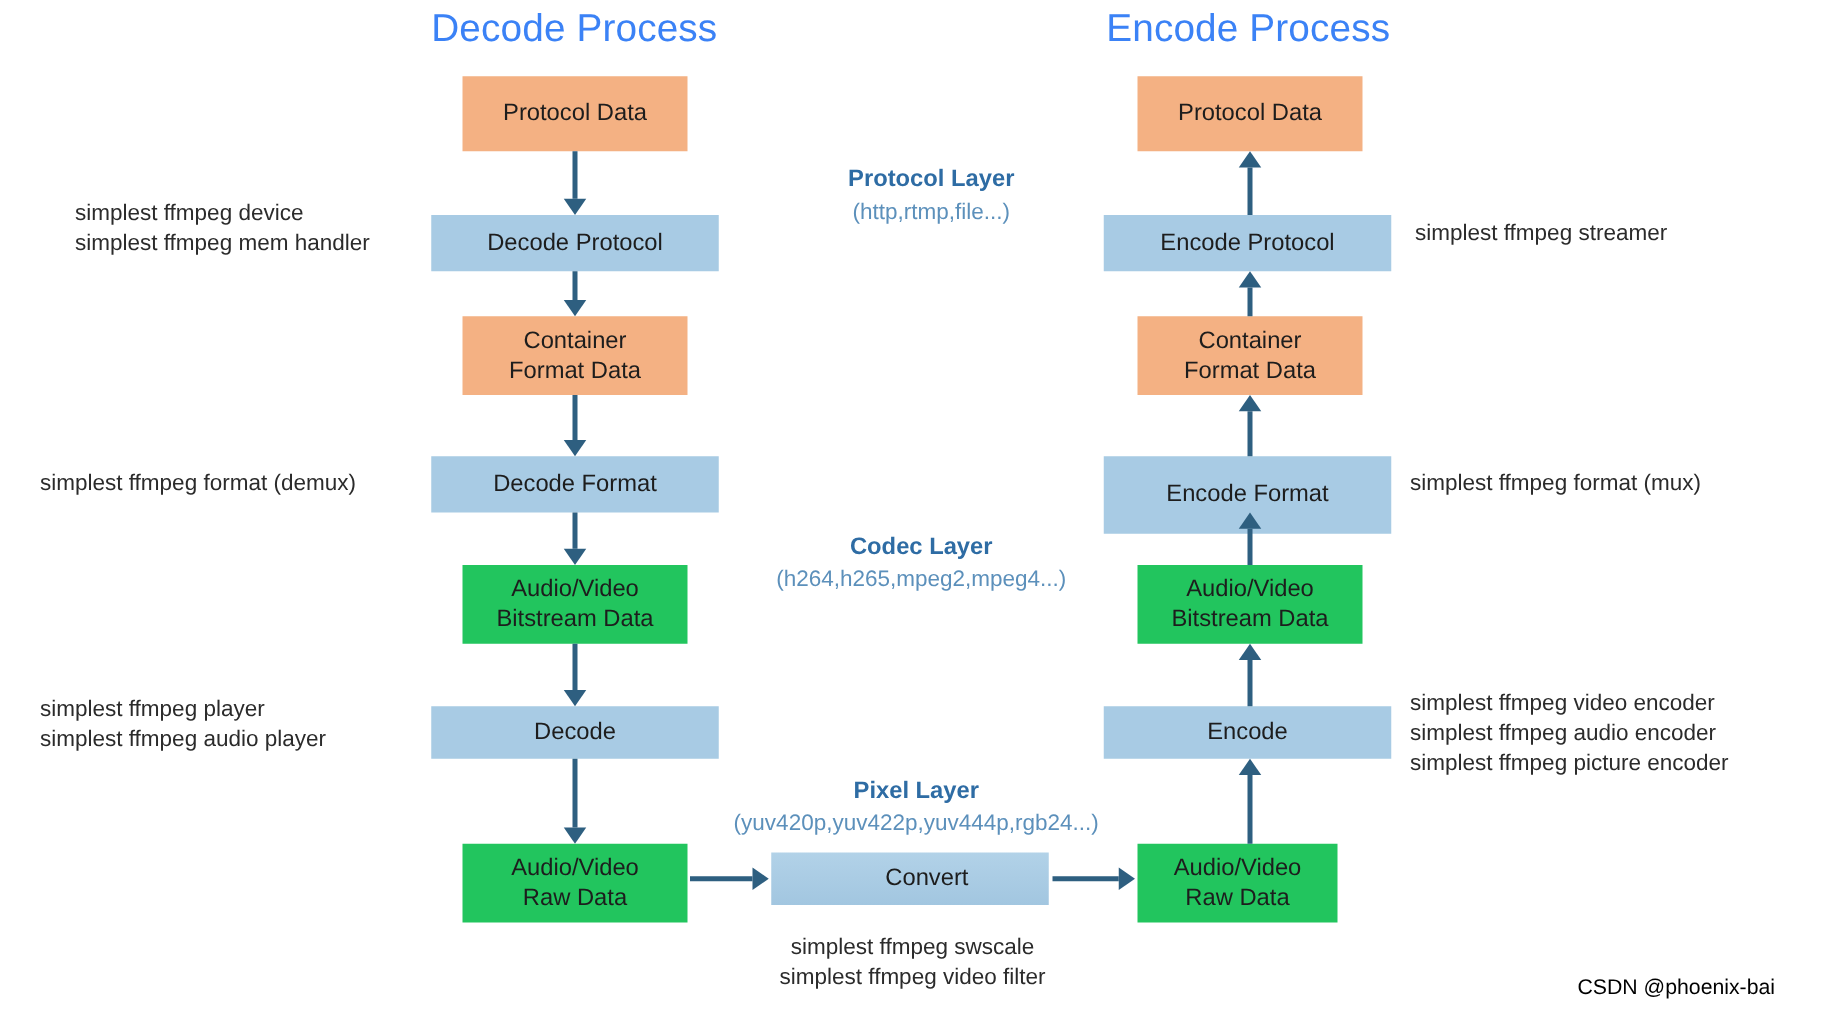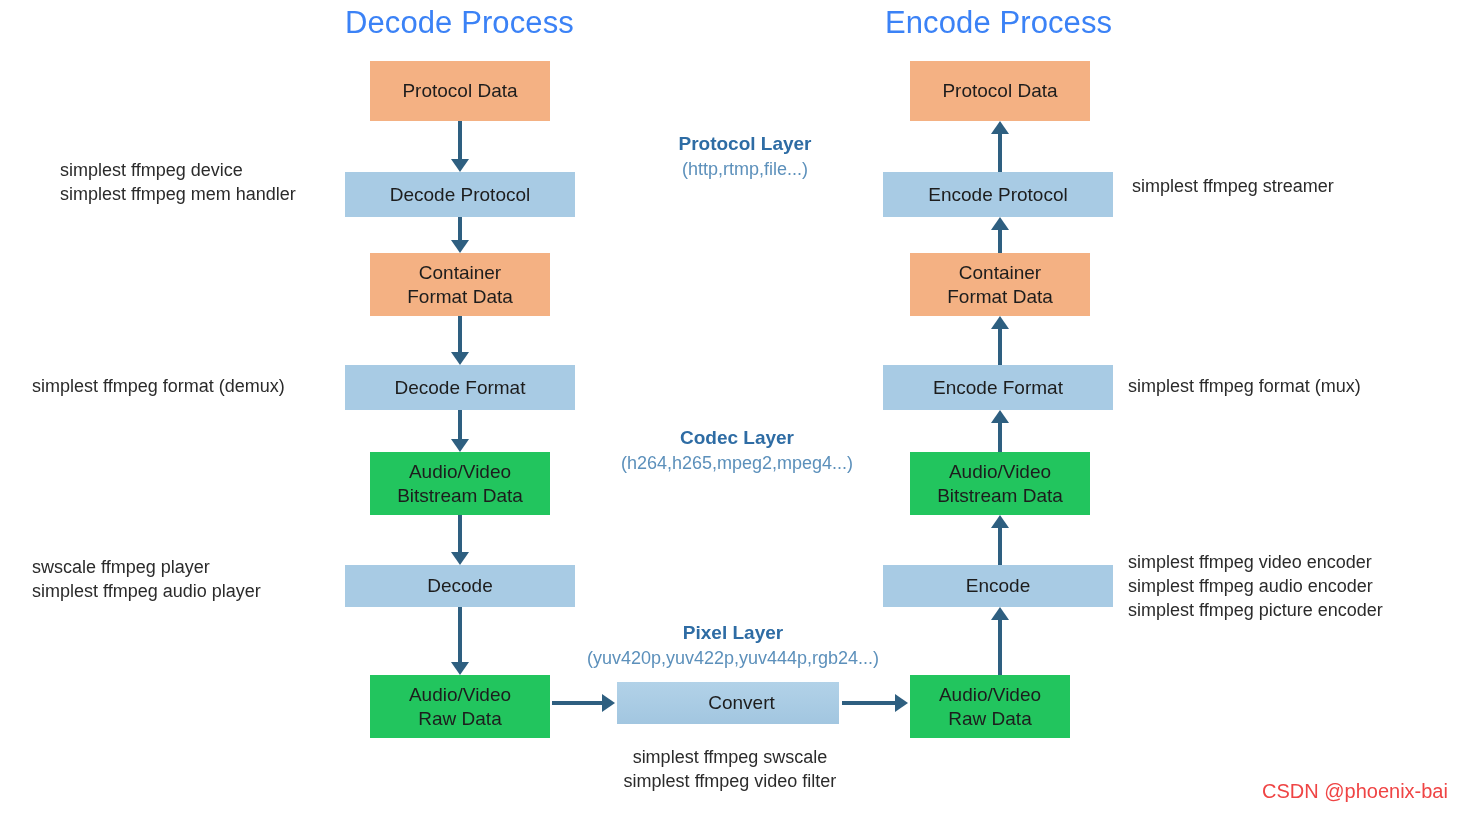--- a/index.html
+++ b/index.html
@@ -126,22 +126,22 @@
     line-height: 1.32;
     white-space: nowrap;
   }
   .note.right { text-align: left; }
   .note.left  { text-align: left; }
   .note.center { text-align: center; }
 
   
   .watermark {
     position: absolute;
-    font-size: 20px;
-    color: #ef4444;
+    font-size: 17px;
+    color: #000000;
     white-space: nowrap;
   }
 </style>
 </head>
 <body>
 
 <div id="canvas">
 
   <div class="process-title" style="left:345px; top:7px;">Decode Process</div>
   <div class="process-title" style="left:885px; top:7px;">Encode Process</div>
@@ -184,21 +184,21 @@
     <div class="shaft" style="height:55px;"></div>
       <div class="head"></div>
   </div>
 
   <div class="box box-orange-strong" style="left:910px; top:61px; width:180px; height:60px;">Protocol Data</div>
 
   <div class="box box-blue" style="left:883px; top:172px; width:230px; height:45px;">Encode Protocol</div>
 
   <div class="box box-orange-strong" style="left:910px; top:253px; width:180px; height:63px;">Container<br>Format Data</div>
 
-  <div class="box box-blue" style="left:883px; top:365px; width:230px; height:45px;">Encode Format</div>
+  <div class="box box-blue" style="left:883px; top:365px; width:230px; height:62px;">Encode Format</div>
 
   <div class="box box-orange-light" style="left:910px; top:452px; width:180px; height:63px;">Audio/Video<br>Bitstream Data</div>
 
   <div class="box box-blue" style="left:883px; top:565px; width:230px; height:42px;">Encode</div>
 
   <div class="box box-orange-light" style="left:910px; top:675px; width:160px; height:63px;">Audio/Video<br>Raw Data</div>
 
   <div class="arrow-v arrow-up" style="left:990px; top:121px; width:20px; height:51px;">
     <div class="head"></div>
       <div class="shaft" style="top:13px; height:38px;"></div>
@@ -259,21 +259,21 @@
   <div class="note left" style="left:32px; top:159px;margin-left:28px;">
     <div>simplest ffmpeg device</div>
     <div>simplest ffmpeg mem handler</div>
   </div>
 
   <div class="note left" style="left:32px; top:375px;text-align:right;">
     <div>simplest ffmpeg format (demux)</div>
   </div>
 
   <div class="note left" style="left:32px; top:556px;">
-    <div>swscale ffmpeg player</div>
+    <div>simplest ffmpeg player</div>
     <div>simplest ffmpeg audio player</div>
   </div>
 
   <div class="note right" style="left:1132px; top:175px;">
     <div>simplest ffmpeg streamer</div>
   </div>
 
   <div class="note right" style="left:1128px; top:375px;">
     <div>simplest ffmpeg format (mux)</div>
   </div>

